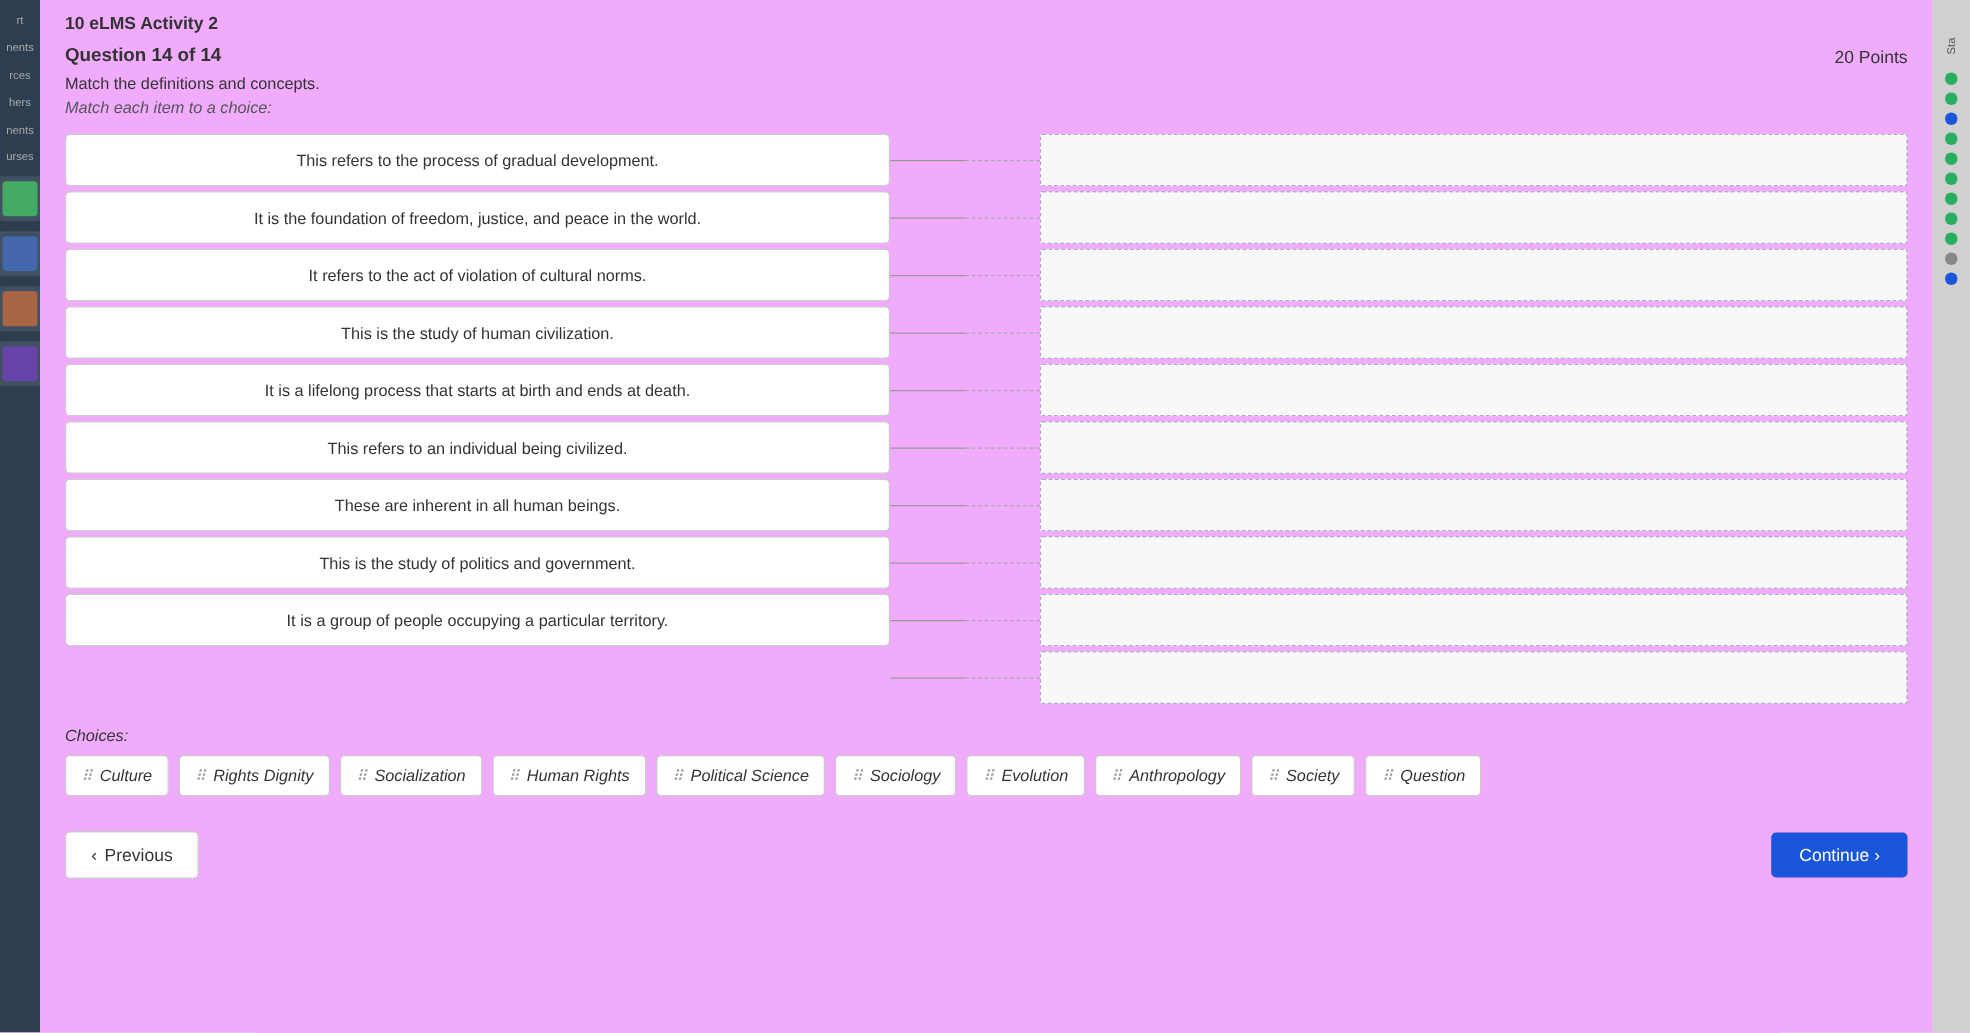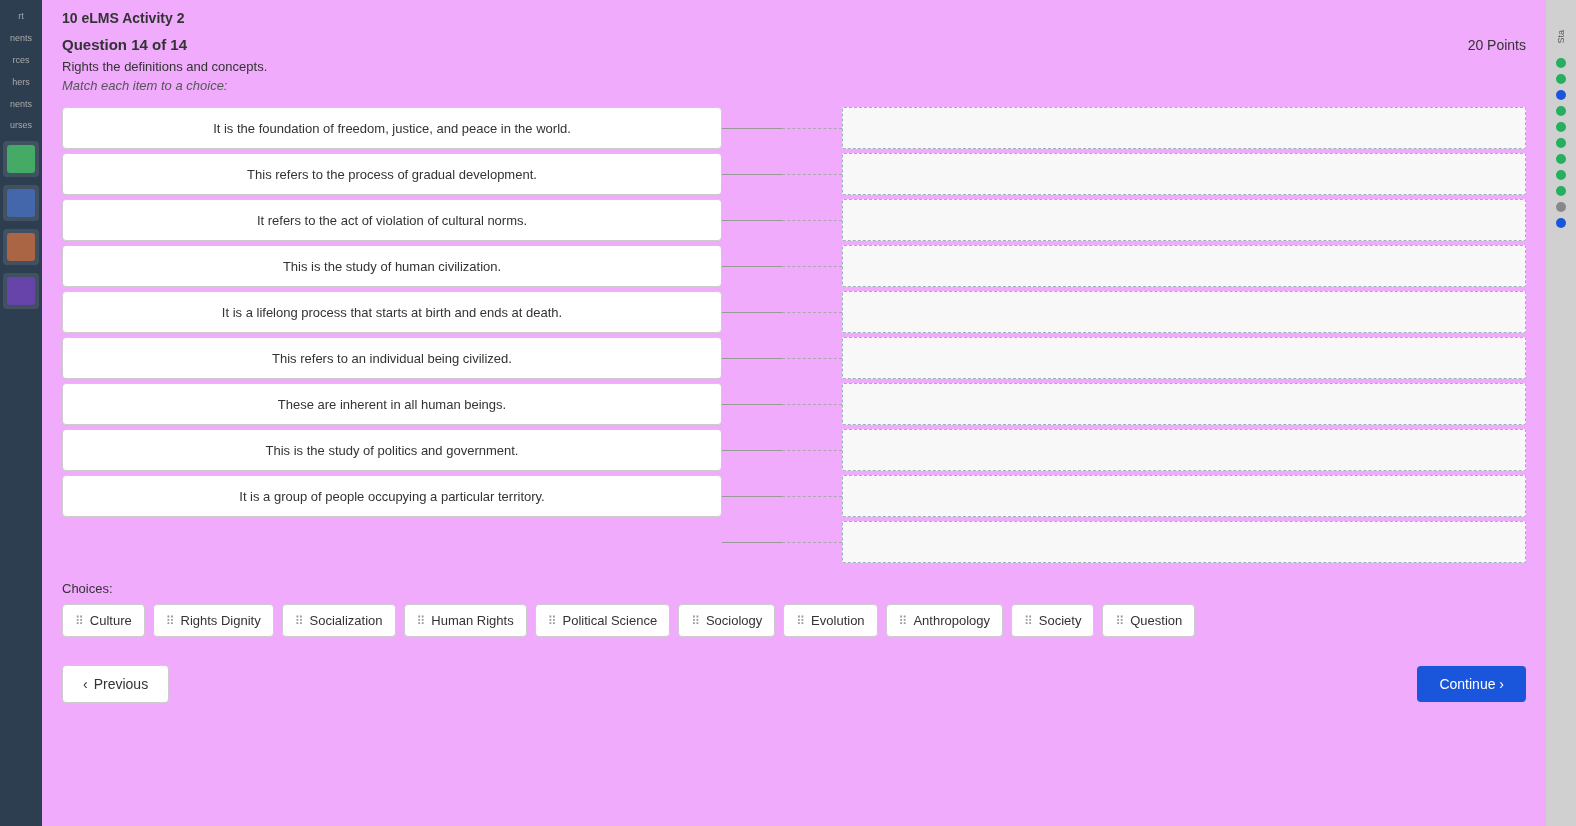--- a/index.html
+++ b/index.html
@@ -4,21 +4,21 @@
   <style>
     * { box-sizing: border-box; margin: 0; padding: 0; }
     body {
       font-family: Arial, sans-serif;
       background: #e8e8e8;
       display: flex;
       min-height: 826px;
       font-size: 13px;
     }
     .sidebar {
-      width: 42px;
+      width: 32px;
       background: #2c3e50;
       min-height: 826px;
       flex-shrink: 0;
       display: flex;
       flex-direction: column;
       align-items: center;
       padding-top: 10px;
       gap: 8px;
     }
     .sidebar-item {
@@ -143,20 +143,21 @@
     }
     .answer-box {
       border: 1.5px dashed #a0b0c0;
       border-radius: 2px;
       min-height: 42px;
       background: #f8f8f8;
       cursor: pointer;
     }
     .choices-section {
       margin-bottom: 18px;
+      font-style: italic;
     }
     .choices-label {
       font-size: 13px;
       color: #333;
       margin-bottom: 8px;
       font-weight: normal;
     }
     .choices-list {
       display: flex;
       flex-wrap: wrap;
@@ -262,28 +263,28 @@
 </div>
 
 <div class="main-content">
   <div class="page-title">10 eLMS Activity 2</div>
 
   <div class="question-header">
     <span class="question-number">Question 14 of 14</span>
     <span class="points-label">20 Points</span>
   </div>
 
-  <div class="question-desc">Rights the definitions and concepts.</div>
+  <div class="question-desc">Match the definitions and concepts.</div>
   <div class="question-instruction">Match each item to a choice:</div>
 
   <div class="matching-area">
 
     <div class="definitions-col">
+      <div class="definition-box">This refers to the process of gradual development.</div>
       <div class="definition-box">It is the foundation of freedom, justice, and peace in the world.</div>
-      <div class="definition-box">This refers to the process of gradual development.</div>
       <div class="definition-box">It refers to the act of violation of cultural norms.</div>
       <div class="definition-box">This is the study of human civilization.</div>
       <div class="definition-box">It is a lifelong process that starts at birth and ends at death.</div>
       <div class="definition-box">This refers to an individual being civilized.</div>
       <div class="definition-box">These are inherent in all human beings.</div>
       <div class="definition-box">This is the study of politics and government.</div>
       <div class="definition-box">It is a group of people occupying a particular territory.</div>
     </div>
 
     <div class="connector-col">

